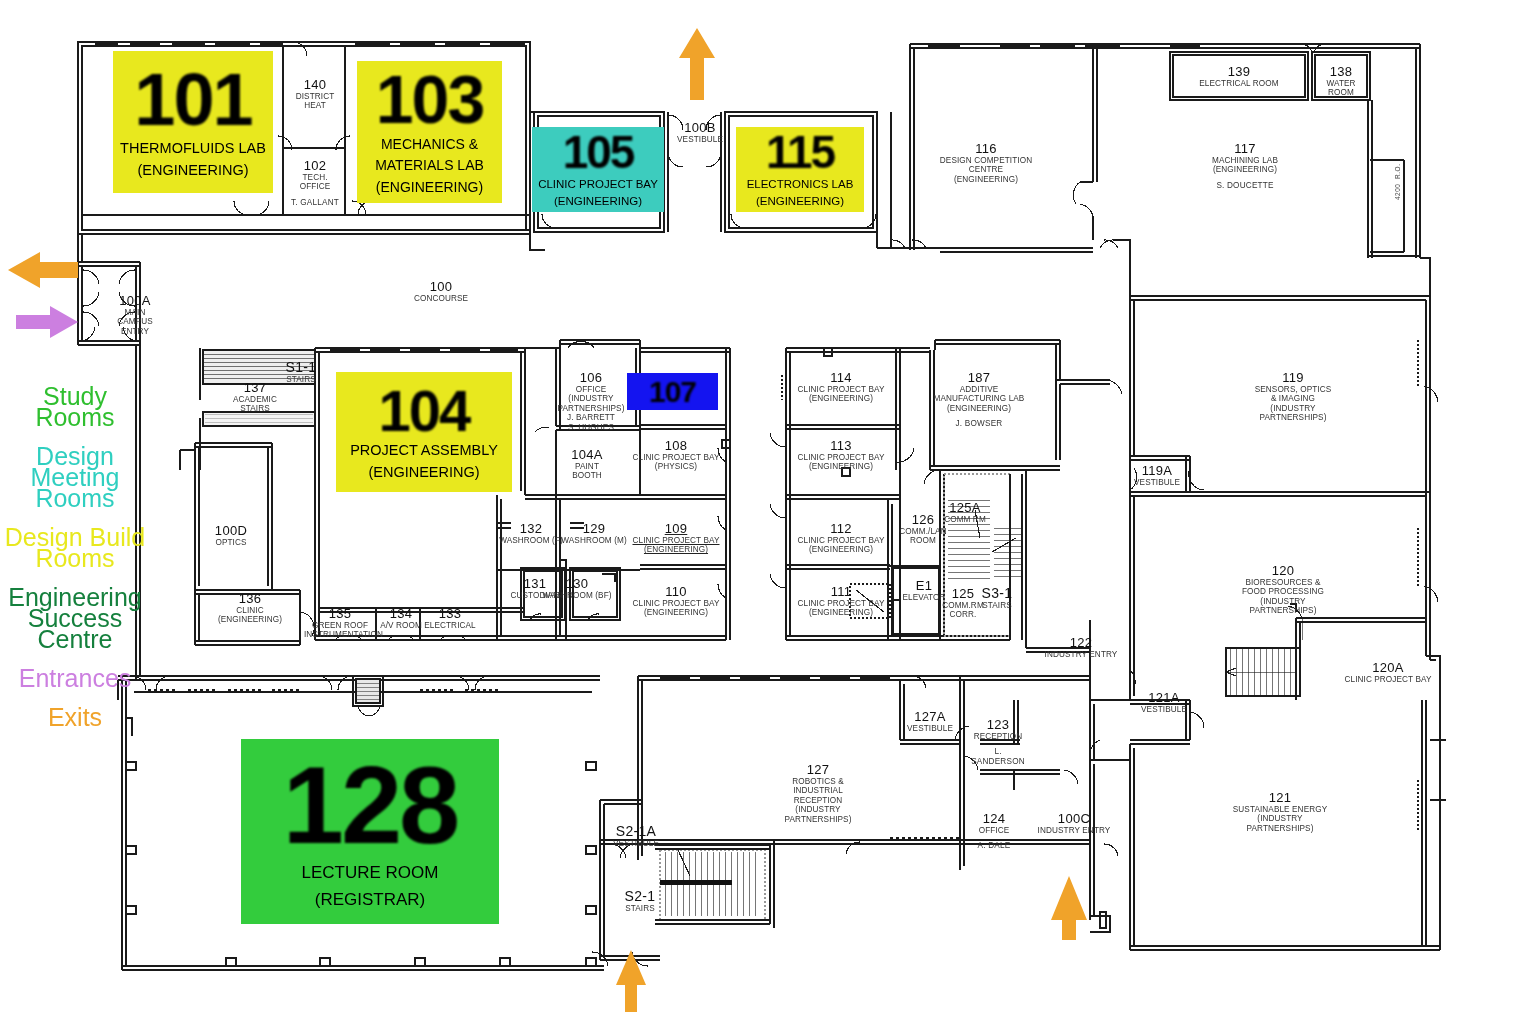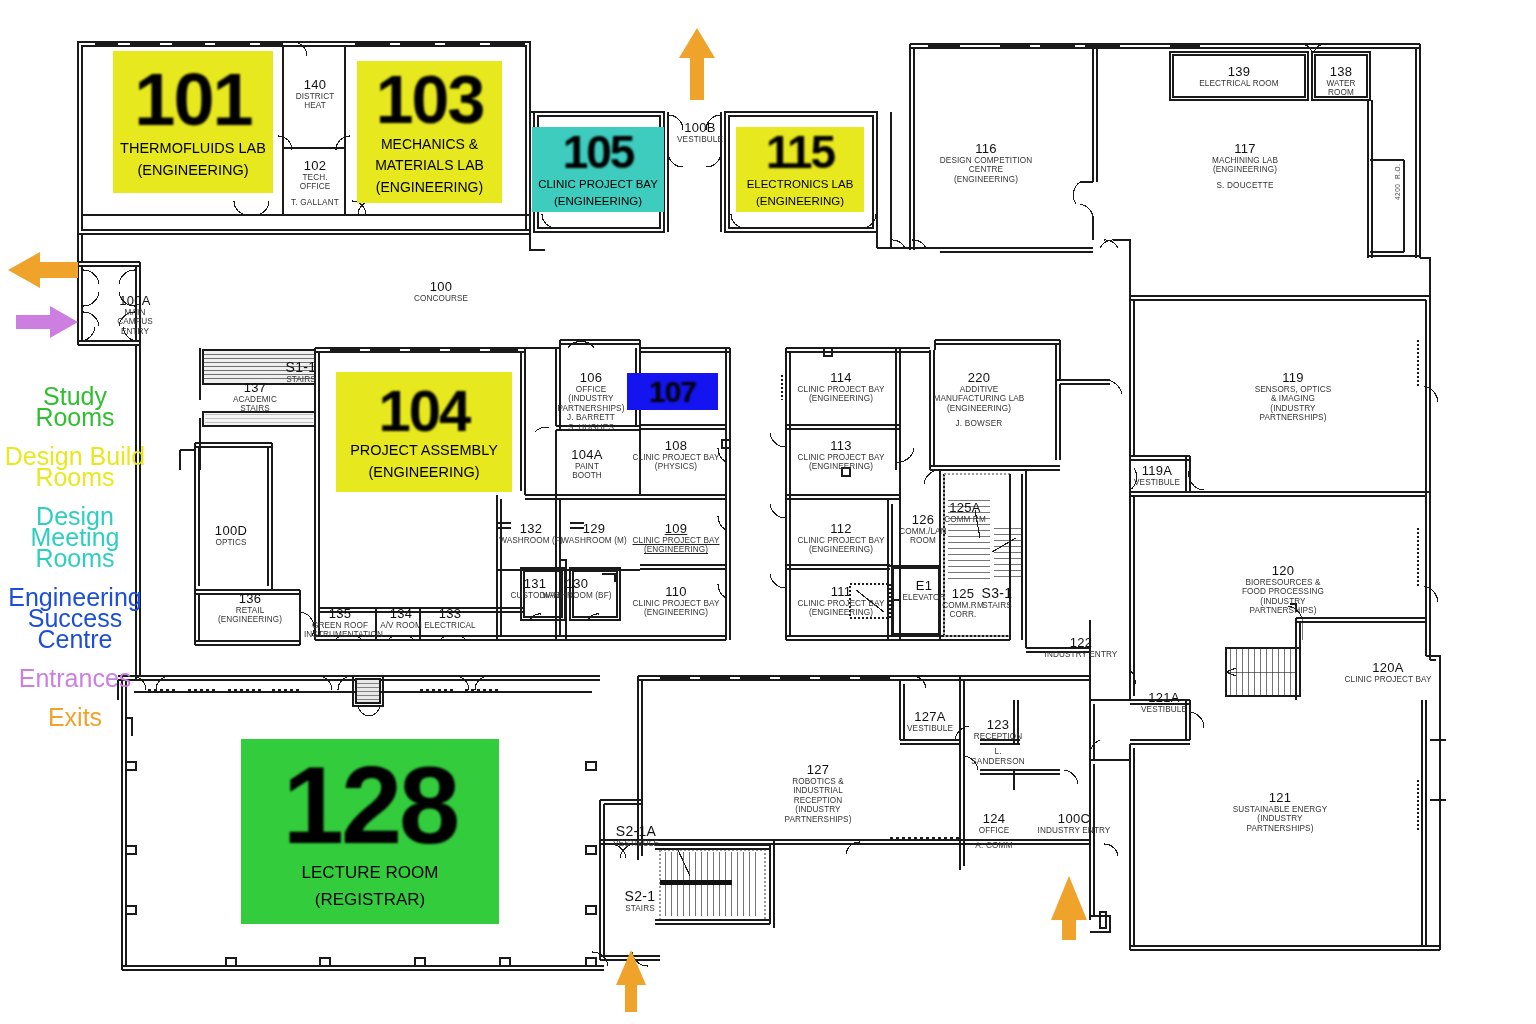--- a/index.html
+++ b/index.html
@@ -14,21 +14,21 @@
 
   
   .legend{position:absolute;left:0;top:386px;width:150px;text-align:center;}
   .legend .lg{
     font-size:25px;line-height:21px;font-weight:400;margin-bottom:18px;
     letter-spacing:0px;
   }
   .lg-study{color:#2fbf2f;}
   .lg-design-meeting{color:#2fcfc0;}
   .lg-design-build{color:#e8e81e;}
-  .lg-esc{color:#1d4ed8;font-weight:bold;text-align:center;}
+  .lg-esc{color:#15803d;font-weight:bold;text-align:center;}
   .lg-entrances{color:#cc7fe0;}
   .lg-exits{color:#f0a32a;}
 
   
   .room{
     position:absolute;text-align:center;color:#222;
     font-size:9px;line-height:10px;letter-spacing:.2px;
   }
   .room .num{font-size:13px;line-height:15px;color:#111;letter-spacing:.3px;}
   .room .sub{font-size:8.2px;line-height:9.4px;color:#333;letter-spacing:.1px;}
@@ -480,22 +480,22 @@
       <path d="M648 966 a16 16 0 0 1 -16 -14"></path>
       <path d="M600 956 L660 956 M600 960 L660 960"></path>
 
       <path d="M118 680 L118 700 M122 684 L122 700"></path>
 
     </g>
   </svg>
 
   <div class="legend">
     <div class="lg lg-study">Study Rooms</div>
+    <div class="lg lg-design-meeting">Design Meeting Rooms</div>
     <div class="lg lg-design-build">Design Build Rooms</div>
-    <div class="lg lg-design-meeting">Design Meeting Rooms</div>
     <div class="lg lg-esc">Engineering Success Centre</div>
     <div class="lg lg-entrances">Entrances</div>
     <div class="lg lg-exits">Exits</div>
   </div>
 
   <div class="hl hl-yellow hl-101">
     <div class="big">101</div>
     <div class="nm">THERMOFLUIDS LAB</div>
     <div class="nm">(ENGINEERING)</div>
   </div>
@@ -590,21 +590,21 @@
         <div class="num">137</div>
         <div class="sub">ACADEMIC</div>
         <div class="sub">STAIRS</div>
       </div>
       <div class="room" style="left: 208px; top: 523px; width: 46px;">
         <div class="num">100D</div>
         <div class="sub">OPTICS</div>
       </div>
       <div class="room" style="left: 208px; top: 591px; width: 84px;">
         <div class="num">136</div>
-        <div class="sub">RETAIL</div>
+        <div class="sub">CLINIC</div>
         <div class="sub">(ENGINEERING)</div>
       </div>
       <div class="room" style="left: 304px; top: 606px; width: 72px;">
         <div class="num">135</div>
         <div class="sub">GREEN ROOF</div>
         <div class="sub">INSTRUMENTATION</div>
       </div>
       <div class="room" style="left: 378px; top: 606px; width: 46px;">
         <div class="num">134</div>
         <div class="sub">A/V ROOM</div>
@@ -671,21 +671,21 @@
         <div class="num">112</div>
         <div class="sub">CLINIC PROJECT BAY</div>
         <div class="sub">(ENGINEERING)</div>
       </div>
       <div class="room" style="left: 795px; top: 584px; width: 92px;">
         <div class="num">111</div>
         <div class="sub">CLINIC PROJECT BAY</div>
         <div class="sub">(ENGINEERING)</div>
       </div>
       <div class="room" style="left: 920px; top: 370px; width: 118px;">
-        <div class="num">220</div>
+        <div class="num">187</div>
         <div class="sub">ADDITIVE</div>
         <div class="sub">MANUFACTURING LAB</div>
         <div class="sub">(ENGINEERING)</div>
         <div class="person">J. BOWSER</div>
       </div>
       <div class="room" style="left: 896px; top: 512px; width: 54px;">
         <div class="num">126</div>
         <div class="sub">COMM./LAN</div>
         <div class="sub">ROOM</div>
       </div>
@@ -755,21 +755,21 @@
         <div class="num">127</div>
         <div class="sub">ROBOTICS &amp;</div>
         <div class="sub">INDUSTRIAL</div>
         <div class="sub">RECEPTION</div>
         <div class="sub">(INDUSTRY</div>
         <div class="sub">PARTNERSHIPS)</div>
       </div>
       <div class="room" style="left: 972px; top: 811px; width: 44px;">
         <div class="num">124</div>
         <div class="sub">OFFICE</div>
-        <div class="person">A. COMM</div>
+        <div class="person">A. DALE</div>
       </div>
       <div class="room" style="left: 1033px; top: 811px; width: 82px;">
         <div class="num">100C</div>
         <div class="sub">INDUSTRY ENTRY</div>
       </div>
       <div class="room stair" style="left: 612px; top: 824px; width: 48px;">
         <div class="num">S2-1A</div>
         <div class="sub">VESTIBULE</div>
       </div>
       <div class="room stair" style="left: 618px; top: 889px; width: 44px;">

